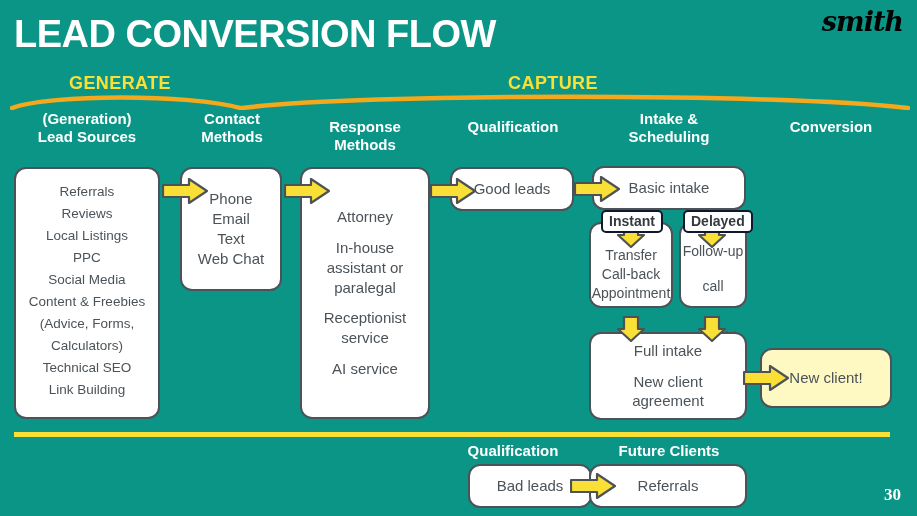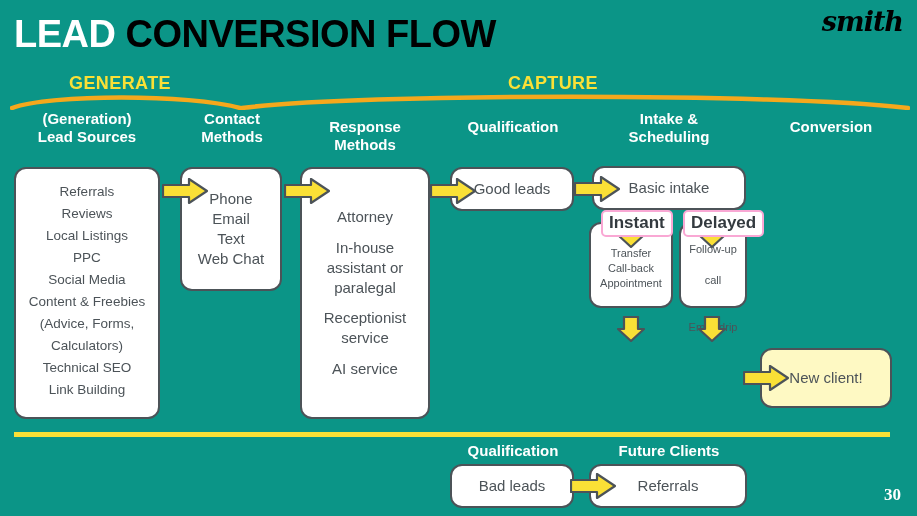--- a/index.html
+++ b/index.html
@@ -12,21 +12,21 @@
   }
   .stage{position:absolute;left:0;top:0;width:917px;height:516px;}
 
   
   .title{
     position:absolute;left:14px;top:13px;
     font-size:38px;font-weight:bold;letter-spacing:-0.5px;
     white-space:nowrap;
   }
   .title .w{color:#ffffff;}
-  .title .y{color:#000000;}
+  .title .y{color:#ffffff;}
 
   .logo{
     position:absolute;right:14px;top:6px;
     color:#000000;font-family:"DejaVu Serif",serif;
     font-style:italic;font-size:27px;font-weight:bold;
     letter-spacing:-1px;
   }
 
   .phase{
     position:absolute;color:#fae036;font-size:18px;font-weight:bold;
@@ -46,37 +46,37 @@
 
   
   .box{
     position:absolute;background:#ffffff;
     border:2px solid #4c5358;border-radius:12px;
     color:#4c5358;text-align:center;
     display:flex;flex-direction:column;justify-content:center;
     box-sizing:border-box;
   }
   .box .line{font-size:15px;line-height:1.32;}
-  .box.small .line{font-size:11px;line-height:1.35;}
+  .box.small .line{font-size:14px;line-height:1.35;}
   .box .gap{height:11px;}
   .box.yellowbox{background:#fef9c3;}
 
   
   .listbox{justify-content:flex-start;padding-top:12px;}
   .listbox .line{font-size:13.5px;line-height:1.63;}
 
   
   .arrow-r{position:absolute;z-index:5;}
   .arrow-d{position:absolute;z-index:5;}
 
   
   .tag{
     position:absolute;z-index:6;background:#ffffff;
-    border:2px solid #f9a8d4;border-radius:5px;
-    color:#333a3f;font-size:17px;font-weight:bold;
+    border:2px solid #0f172a;border-radius:5px;
+    color:#333a3f;font-size:14px;font-weight:bold;
     padding:1px 6px 2px 6px;line-height:1.15;
     box-sizing:border-box;
   }
 
   
   .rule{position:absolute;left:14px;top:432px;width:876px;height:5px;background:#fae036;}
   .pagenum{position:absolute;right:16px;top:485px;color:#ffffff;font-size:17px;font-weight:bold;font-family:Liberation Serif, serif;}
 </style>
 </head>
 <body>
@@ -223,37 +223,43 @@
     <svg width="28" height="26" viewBox="0 0 28 26">
       <path d="M7,1 L21,1 L21,13 L27,13 L14,25 L1,13 L7,13 Z" fill="#fae036" stroke="#4c5358" stroke-width="2.2" stroke-linejoin="round"></path>
     </svg>
   </div>
   <div class="arrow-d" style="left:698px;top:316px;width:28px;height:26px;">
     <svg width="28" height="26" viewBox="0 0 28 26">
       <path d="M7,1 L21,1 L21,13 L27,13 L14,25 L1,13 L7,13 Z" fill="#fae036" stroke="#4c5358" stroke-width="2.2" stroke-linejoin="round"></path>
     </svg>
   </div>
 
+  <div class="box" style="left:589px;top:332px;width:158px;height:88px;">
+    <div class="line">Full intake</div>
+    <div class="gap"></div>
+    <div class="line">New client</div>
+    <div class="line">agreement</div>
+  </div>
 
   <div class="arrow-r" style="left:743px;top:365px;width:46px;height:26px;">
     <svg width="46" height="26" viewBox="0 0 46 26">
       <path d="M1,7 L27,7 L27,1 L45,13 L27,25 L27,19 L1,19 Z" fill="#fae036" stroke="#4c5358" stroke-width="2.2" stroke-linejoin="round"></path>
     </svg>
   </div>
 
   <div class="box yellowbox" style="left:760px;top:348px;width:132px;height:60px;">
     <div class="line">New client!</div>
   </div>
 
   <div class="rule"></div>
 
   <div class="colhead" style="left:440px;top:442px;width:146px;">Qualification</div>
   <div class="colhead" style="left:596px;top:442px;width:146px;">Future Clients</div>
 
-  <div class="box" style="left:450px;top:464px;width:124px;height:44px;">
+  <div class="box" style="left:468px;top:464px;width:124px;height:44px;">
     <div class="line">Bad leads</div>
   </div>
 
   <div class="arrow-r" style="left:570px;top:473px;width:46px;height:26px;">
     <svg width="46" height="26" viewBox="0 0 46 26">
       <path d="M1,7 L27,7 L27,1 L45,13 L27,25 L27,19 L1,19 Z" fill="#fae036" stroke="#4c5358" stroke-width="2.2" stroke-linejoin="round"></path>
     </svg>
   </div>
 
   <div class="box" style="left:589px;top:464px;width:158px;height:44px;">

